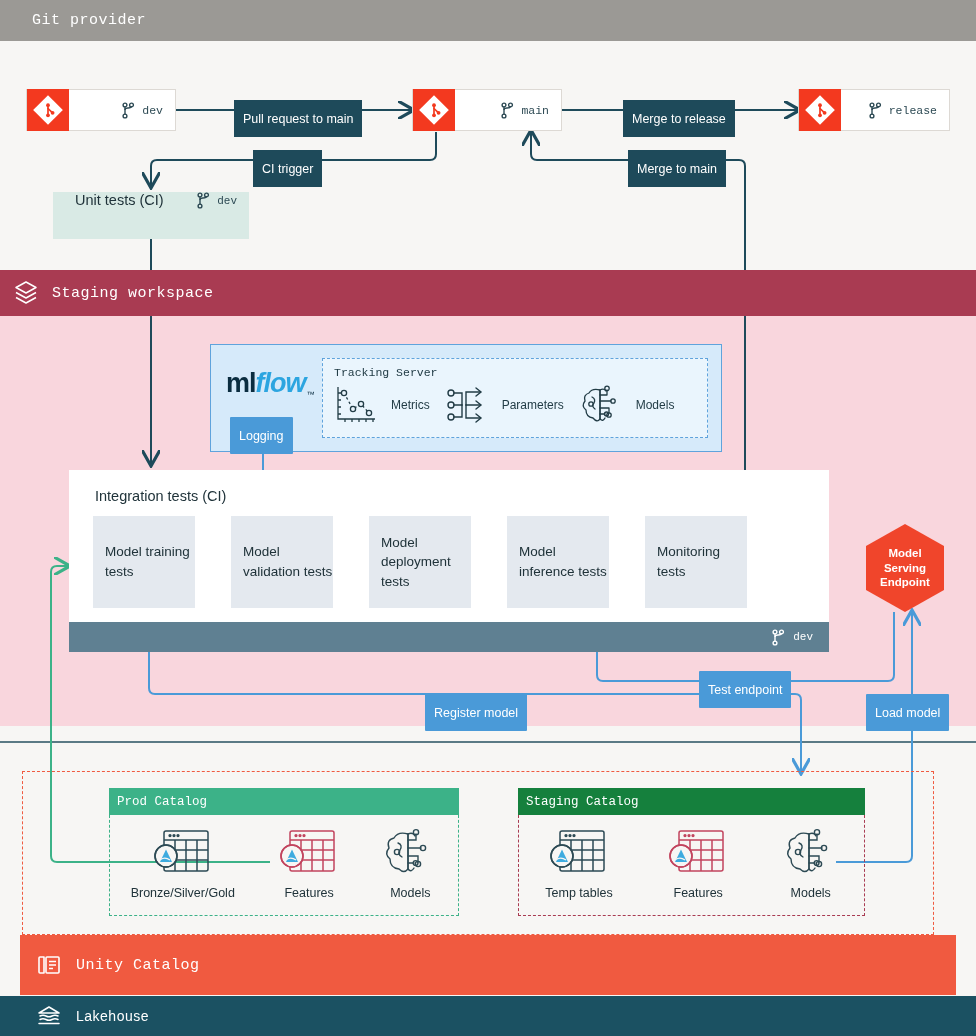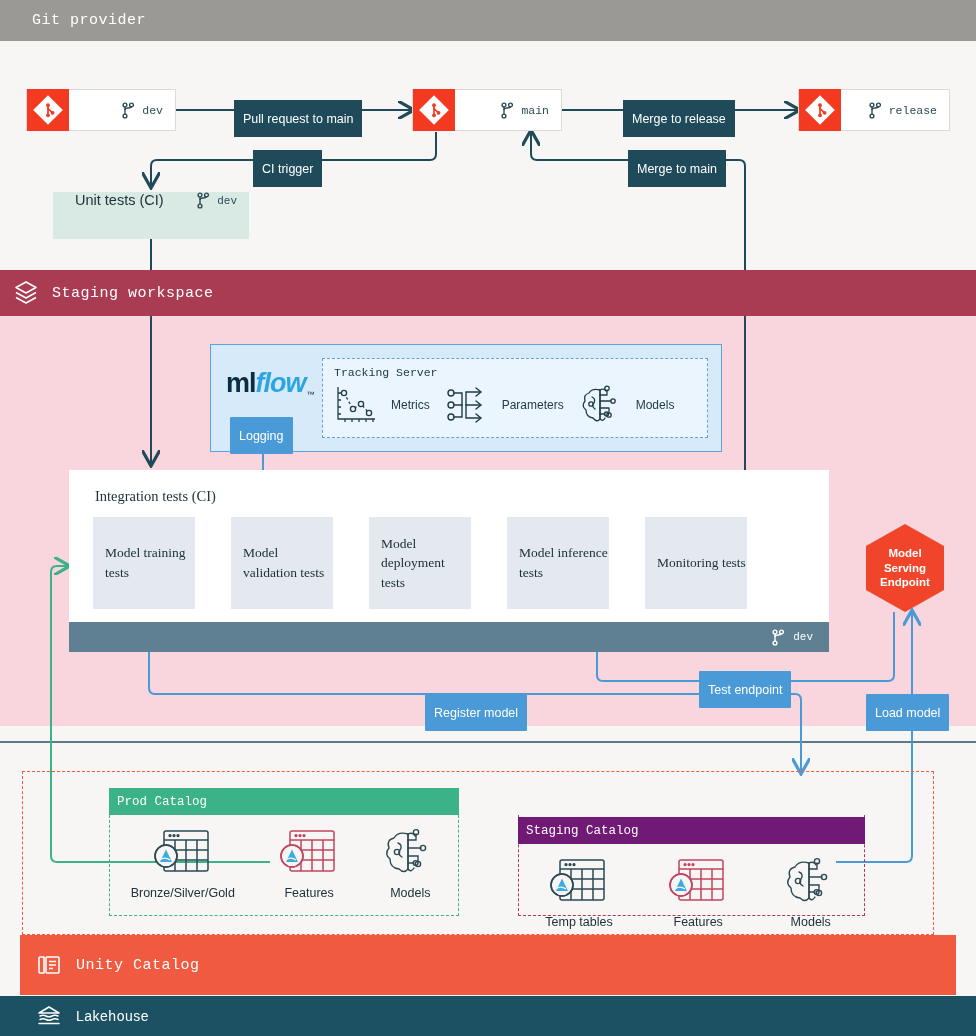--- a/index.html
+++ b/index.html
@@ -51,21 +51,21 @@
   .ml-m{font-size:27px;font-weight:bold;color:#0b2d40;letter-spacing:-1px;}
   .ml-flow{font-size:27px;font-style:italic;font-weight:bold;color:#2ca5e0;letter-spacing:-1px;}
   .ml-tm{font-size:8px;color:#0b2d40;margin-left:1px;}
   .tracking{left:322px;top:358px;width:386px;height:80px;border:1.6px dashed #5fa3dc;background:#eaf5fd;}
   .tracking .ts-title{font-family:"Liberation Mono",monospace;font-size:11.5px;color:#223c46;margin:7px 0 0 11px;}
   .ts-items{display:flex;align-items:center;margin-top:4px;padding-left:10px;gap:16px;}
   .ts-item{display:flex;align-items:center;gap:12px;}
   .ts-item .lbl{font-size:12px;color:#223c46;}
 
   
-  .integ{left:69px;top:470px;width:760px;height:152px;background:#fff;font-family:Liberation Serif, serif;}
+  .integ{left:69px;top:470px;width:760px;height:152px;background:#fff;}
   .integ .title{font-size:14.5px;color:#20333a;margin:18px 0 0 26px;}
   .integ-row{display:flex;align-items:flex-start;margin-left:24px;margin-top:12px;}
   .tbox{width:102px;height:92px;background:#e4e9ef;display:flex;align-items:center;padding-left:12px;box-sizing:border-box;}
   .tbox span{font-size:13.5px;color:#20333a;line-height:1.45;}
   .darrow{width:36px;display:flex;align-items:center;justify-content:center;}
   .dev-bar{left:69px;top:622px;width:760px;height:30px;background:#5f8092;display:flex;align-items:center;justify-content:flex-end;padding-right:16px;gap:7px;}
   .dev-bar .bname{font-family:"Liberation Mono",monospace;font-size:11px;color:#fff;}
 
   
   .hex{left:866px;top:524px;width:78px;height:88px;background:#f0452b;
@@ -81,21 +81,21 @@
   
   .catalog{background:#f7f6f4;}
   .cat-head{height:27px;display:flex;align-items:center;padding-left:8px;color:#fff;font-size:12.5px;font-family:"Liberation Mono",monospace;}
   .cat-body{display:flex;align-items:flex-start;justify-content:space-around;padding-top:12px;box-sizing:border-box;}
   .cat-item{display:flex;flex-direction:column;align-items:center;gap:11px;}
   .cat-item .cl{font-size:12.5px;color:#20333a;}
   .prod-cat{left:109px;top:788px;width:350px;height:93px;}
   .prod-cat .cat-head{background:#3cb288;}
   .prod-dash{left:109px;top:815px;width:350px;height:101px;border:1.8px dashed #3cb288;border-top:none;}
   .stag-cat{left:518px;top:788px;width:347px;height:93px;}
-  .stag-cat .cat-head{background:#701a75;margin-top:29px;}
+  .stag-cat .cat-head{background:#15803d;}
   .stag-dash{left:518px;top:815px;width:347px;height:101px;border:1.8px dashed #a93b52;border-top:none;}
   .uc-dash{left:22px;top:771px;width:912px;height:164px;border:1.8px dashed #f05a40;}
   svg{display:block;overflow:visible;}
 </style>
 </head>
 <body>
 
 <div id="stage">
 
   <div class="abs pink-body"></div>

